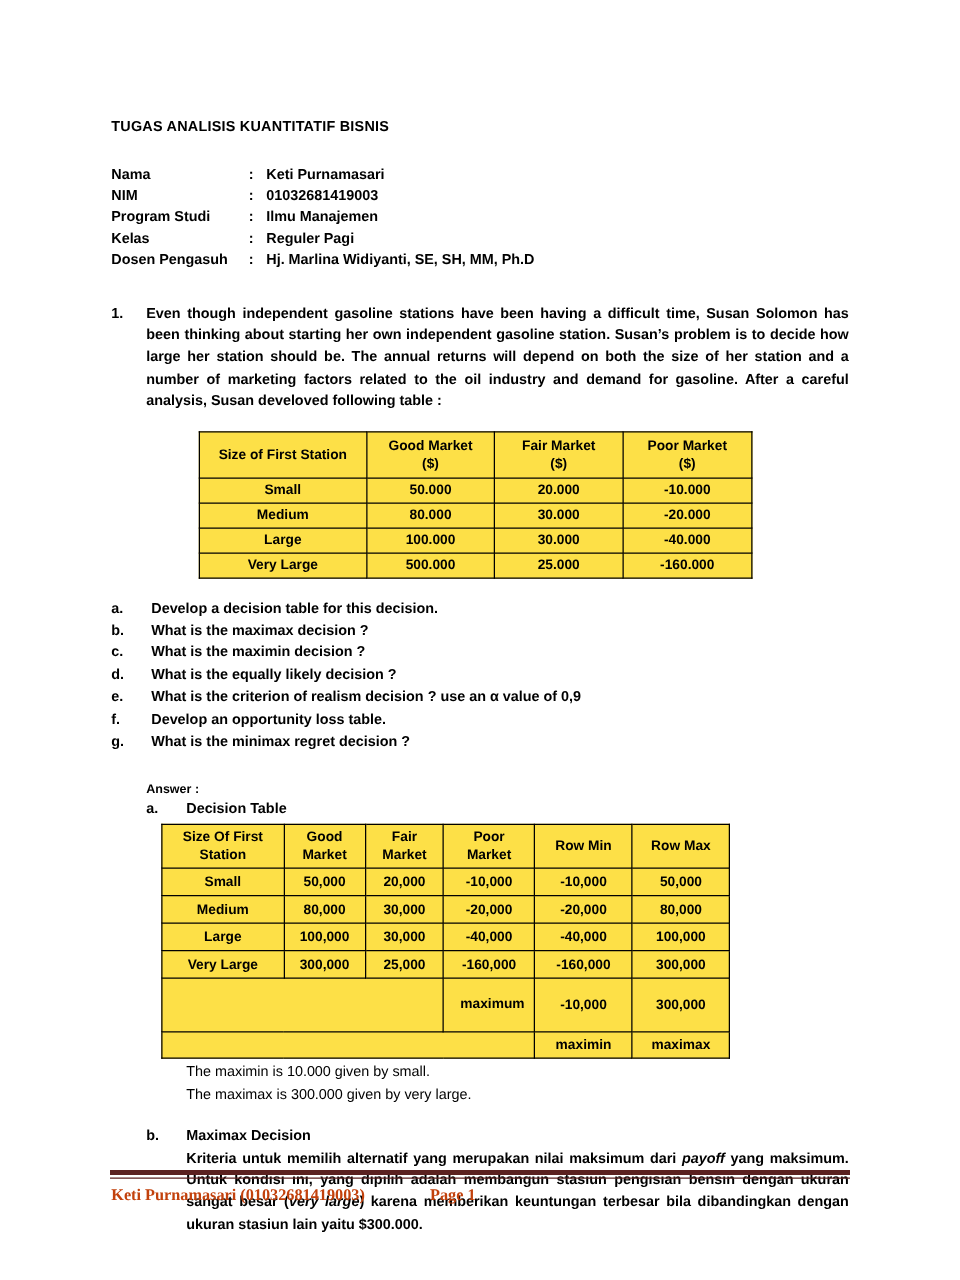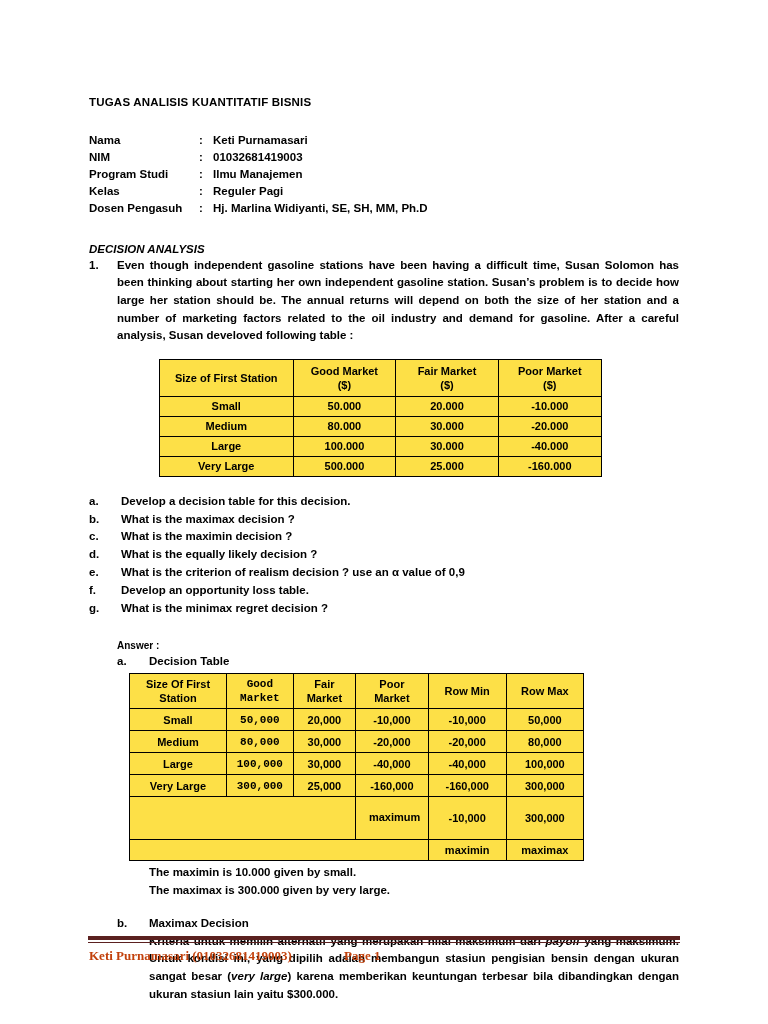--- a/index.html
+++ b/index.html
@@ -95,21 +95,21 @@
   
   #table-payoff { margin-left: 70px; width: 443px; }
   #table-payoff td.c0 { width: 137px; }
   #table-payoff td.c1, #table-payoff td.c2, #table-payoff td.c3 { width: 102px; }
   #table-payoff tr.head td { height: 34px; }
   #table-payoff tr.data td { height: 17px; }
 
   
   #table-decision { margin-left: 40px; width: 455px; }
   #table-decision td.d0 { width: 105px; margin-top: 43px; }
-  #table-decision td.d1 { width: 62px; font-family: Liberation Mono, monospace; }
+  #table-decision td.d1 { width: 62px; }
   #table-decision td.d2 { width: 60px; }
   #table-decision td.d3 { width: 70px; }
   #table-decision td.d4 { width: 78px; }
   #table-decision td.d5 { width: 76px; }
   #table-decision tr.head td { height: 32px; }
   #table-decision tr.data td { height: 19px; }
   #table-decision tr.summary td { height: 40px; }
   #table-decision tr.footer-row td { height: 18px; }
   .wrapcell { width: 46px; margin: 0 auto; line-height: 1.25; }
 
@@ -135,21 +135,21 @@
     font-weight: bold;
     margin-left: 28px;
     line-height: 1.55;
   }
   .ans-marker { flex: 0 0 32px; width: 32px; }
   .ans-body { flex: 1 1 auto; }
 
   .note-lines {
     margin: 3px 0 16px 60px;
     font-size: 11.5px;
-    font-weight: bold;
+    font-weight: normal;
     line-height: 1.5;
   }
 
   .para-justify {
     text-align: justify;
     text-justify: inter-word;
   }
   .para-justify em { font-style: italic; }
 
   
@@ -218,21 +218,20 @@
         <span class="id-colon">:</span>
         <span class="id-value">Reguler Pagi</span>
       </div>
       <div class="id-row">
         <span class="id-label">Dosen Pengasuh</span>
         <span class="id-colon">:</span>
         <span class="id-value">Hj. Marlina Widiyanti, SE, SH, MM, Ph.D</span>
       </div>
     </div>
 
-    <div class="section-title">DECISION ANALYSIS</div>
 
     <div class="num-item">
       <span class="num-marker">1.</span>
       <span class="num-body">Even though independent gasoline stations have been having a difficult time, Susan Solomon has been thinking about starting her own independent gasoline station. Susan’s problem is to decide how large her station should be. The annual returns will depend on both the size of her station and a number of marketing factors related to the oil industry and demand for gasoline. After a careful analysis, Susan develoved following table :</span>
     </div>
 
     <div class="tbl-wrap">
       <table class="doc-table" id="table-payoff">
         <tbody>
           <tr class="head">

